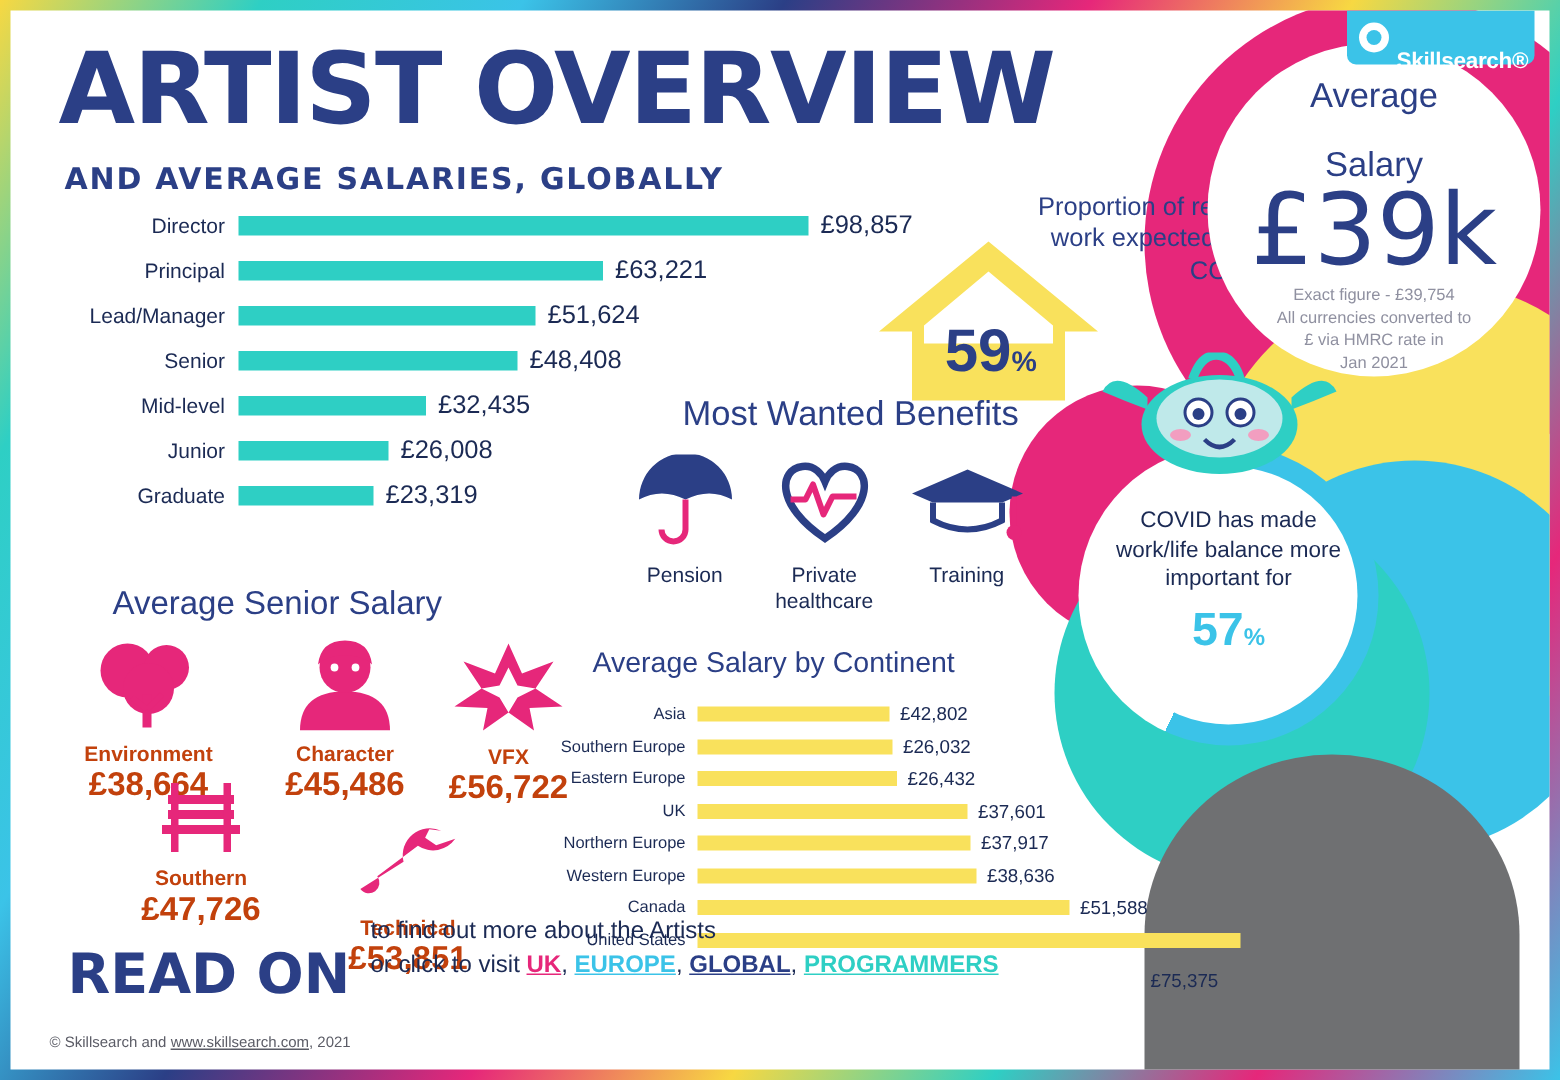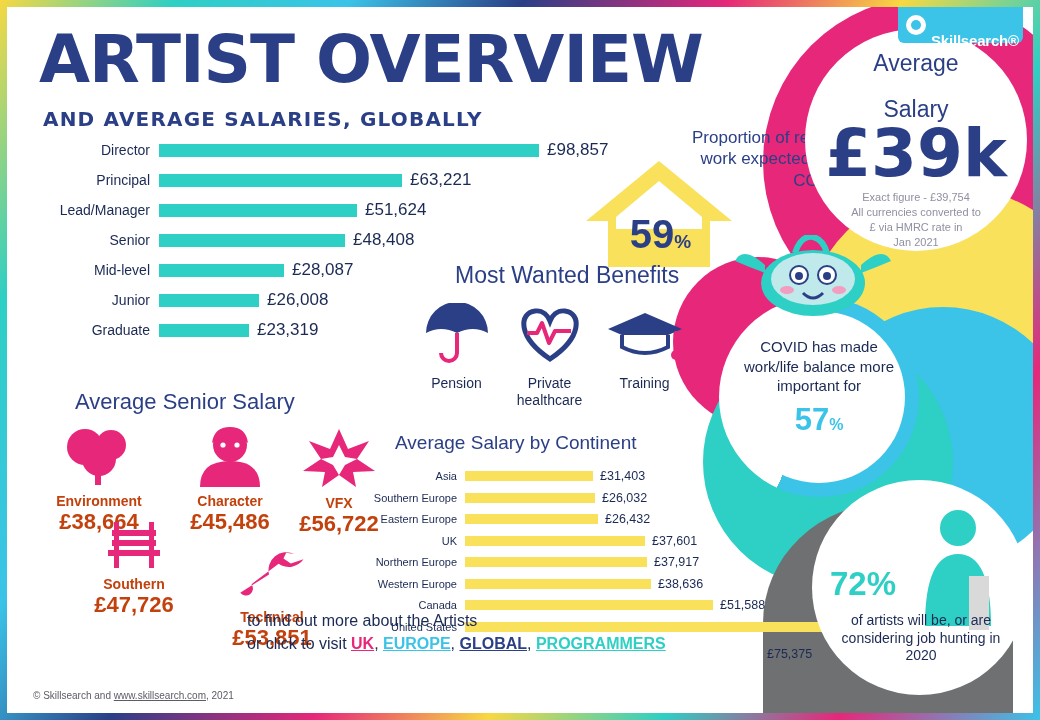--- a/index.html
+++ b/index.html
@@ -75,21 +75,21 @@
     font-size:40px;color:#2b3f86;font-weight:bold;
   }
   .house-pct span{font-size:19px;font-weight:bold;}
 
   
   .avg-circle{
     position:absolute;right:6px;top:22px;width:222px;height:222px;border-radius:50%;
     background:#ffffff;text-align:center;z-index:20;
   }
   .avg-circle .lbl{font-size:23px;color:#2b3f86;line-height:1.05;margin-top:22px;}
-  .avg-circle .big{font-size:66px;font-weight:bold;color:#2b3f86;line-height:.95;margin-top:2px;
+  .avg-circle .big{font-size:66px;font-weight:normal;color:#2b3f86;line-height:.95;margin-top:2px;
     font-family:"DejaVu Sans", sans-serif;}
   .avg-circle .note{font-size:11px;color:#8f90a0;line-height:1.35;margin-top:4px;}
 
   
   .benefits-title{
     position:absolute;left:448px;top:255px;font-size:23px;color:#2b3f86;font-weight:500;
   }
   .benefit{position:absolute;text-align:center;color:#1b2a54;font-size:14px;line-height:1.2;}
   .b1{left:402px;top:296px;width:95px;}
   .b2{left:495px;top:296px;width:95px;}
@@ -197,21 +197,21 @@
         <div class="roleval">£51,624</div>
       </div>
       <div class="rolerow">
         <div class="rolelabel">Senior</div>
         <div class="rolebar" style="width:186px"></div>
         <div class="roleval">£48,408</div>
       </div>
       <div class="rolerow">
         <div class="rolelabel">Mid-level</div>
         <div class="rolebar" style="width:125px"></div>
-        <div class="roleval">£28,087</div>
+        <div class="roleval">£32,435</div>
       </div>
       <div class="rolerow">
         <div class="rolelabel">Junior</div>
         <div class="rolebar" style="width:100px"></div>
         <div class="roleval">£26,008</div>
       </div>
       <div class="rolerow">
         <div class="rolelabel">Graduate</div>
         <div class="rolebar" style="width:90px"></div>
         <div class="roleval">£23,319</div>
@@ -346,21 +346,21 @@
       </svg>
       <div class="nm">Technical</div>
       <div class="vl">£53,851</div>
     </div>
 
     <div class="cont-title">Average Salary by Continent</div>
     <div class="contchart">
       <div class="controw">
         <div class="contlabel">Asia</div>
         <div class="contbar" style="width:128px"></div>
-        <div class="contval">£31,403</div>
+        <div class="contval">£42,802</div>
       </div>
       <div class="controw">
         <div class="contlabel">Southern Europe</div>
         <div class="contbar" style="width:130px"></div>
         <div class="contval">£26,032</div>
       </div>
       <div class="controw">
         <div class="contlabel">Eastern Europe</div>
         <div class="contbar" style="width:133px"></div>
         <div class="contval">£26,432</div>
@@ -385,30 +385,22 @@
         <div class="contbar" style="width:248px"></div>
         <div class="contval">£51,588</div>
       </div>
       <div class="controw">
         <div class="contlabel">United States</div>
         <div class="contbar" style="width:362px"></div>
       </div>
     </div>
     <div class="contval-us">£75,375</div>
 
-    <div class="job-circle">
-      <svg width="86" height="150" viewBox="0 0 86 150" style="position:absolute;right:26px;top:26px">
-        <circle cx="43" cy="22" r="18" fill="#2ecfc4"></circle>
-        <path d="M10 120 q0 -72 33 -72 q33 0 33 72z" fill="#2ecfc4"></path>
-        <rect x="54" y="70" width="20" height="54" fill="#d9d9d9"></rect>
-      </svg>
-      <div class="pct">72%</div>
-      <div class="cap">of artists will be, or are considering job hunting in 2020</div>
-    </div>
-
+
+    <div class="readon">READ ON</div>
     <div class="readon-sub">
       <div>to find out more about the Artists</div>
       <div>
         <span>or click to visit </span><a href="#" class="lk-uk">UK</a>, <a href="#" class="lk-eu">EUROPE</a>, <a href="#" class="lk-gl">GLOBAL</a>, <a href="#" class="lk-pr">PROGRAMMERS</a>
       </div>
     </div>
     <div class="copyright">
       <span>© Skillsearch and </span><a href="#">www.skillsearch.com</a><span>, 2021</span>
     </div>
 

